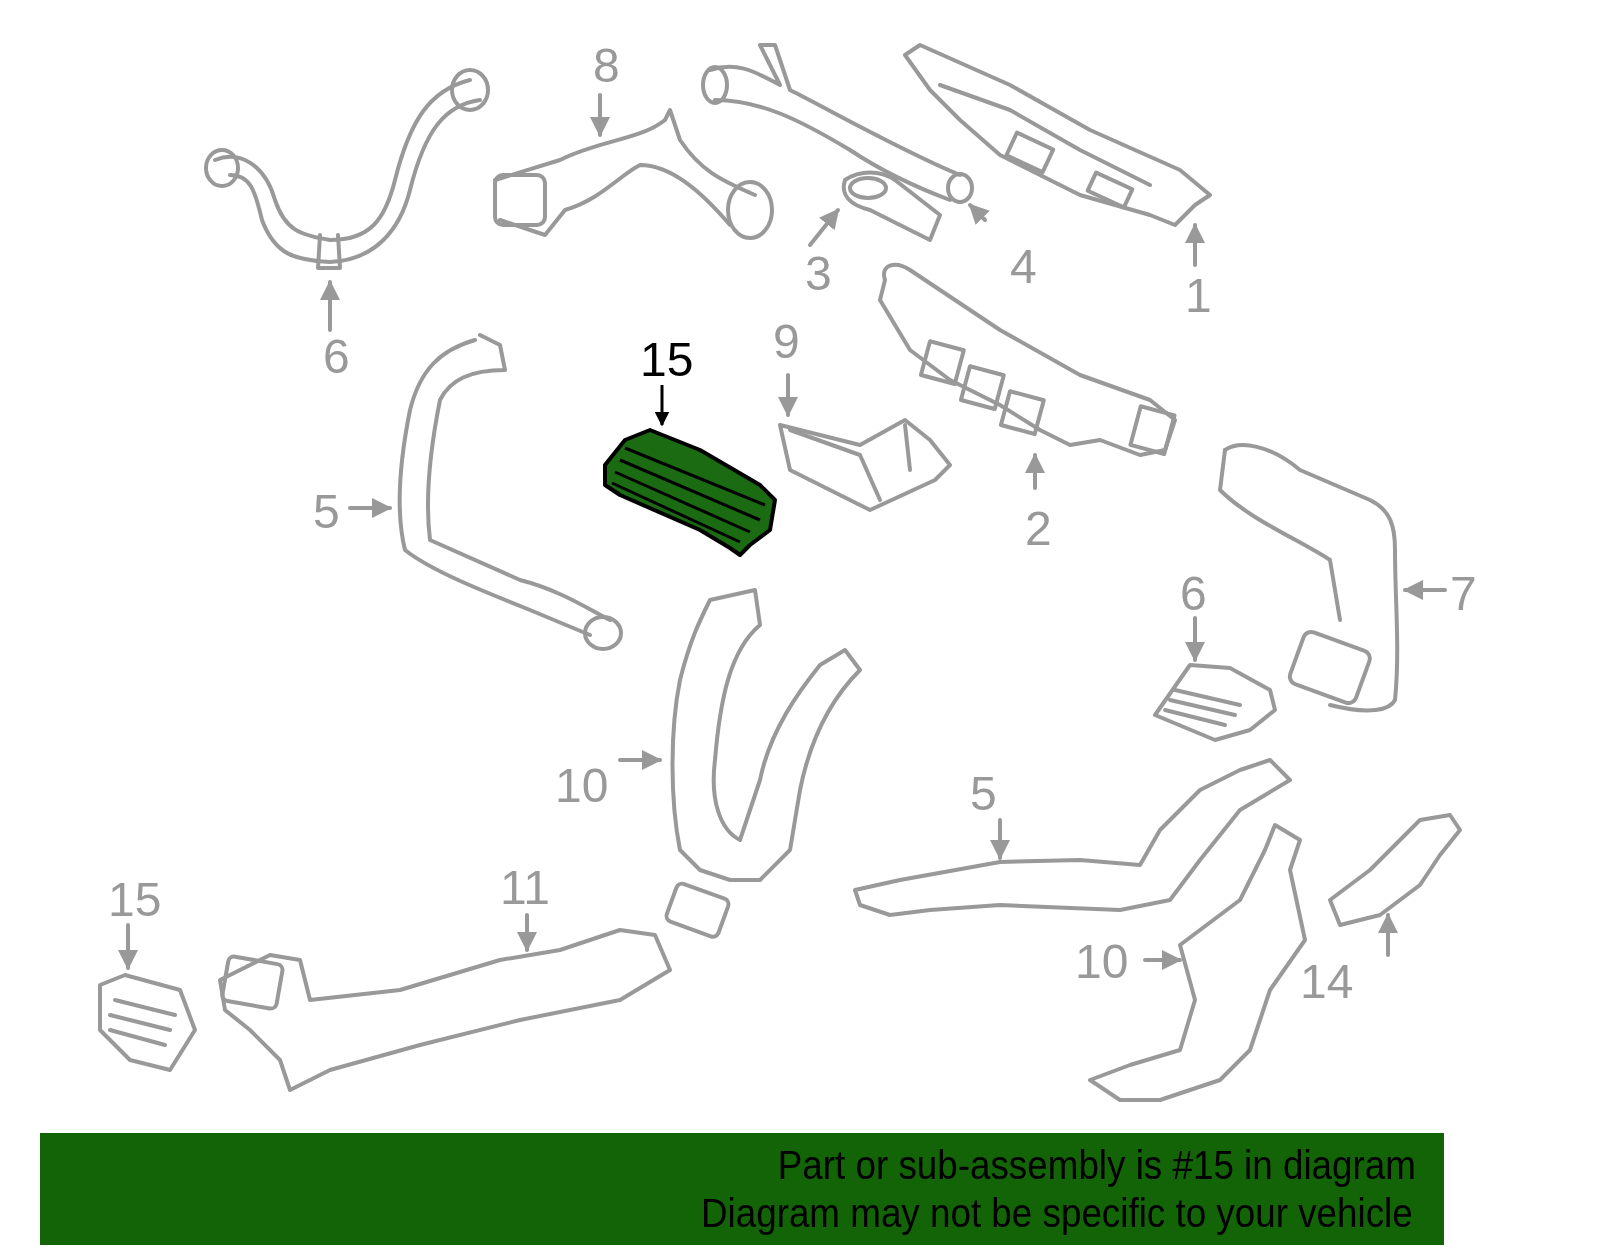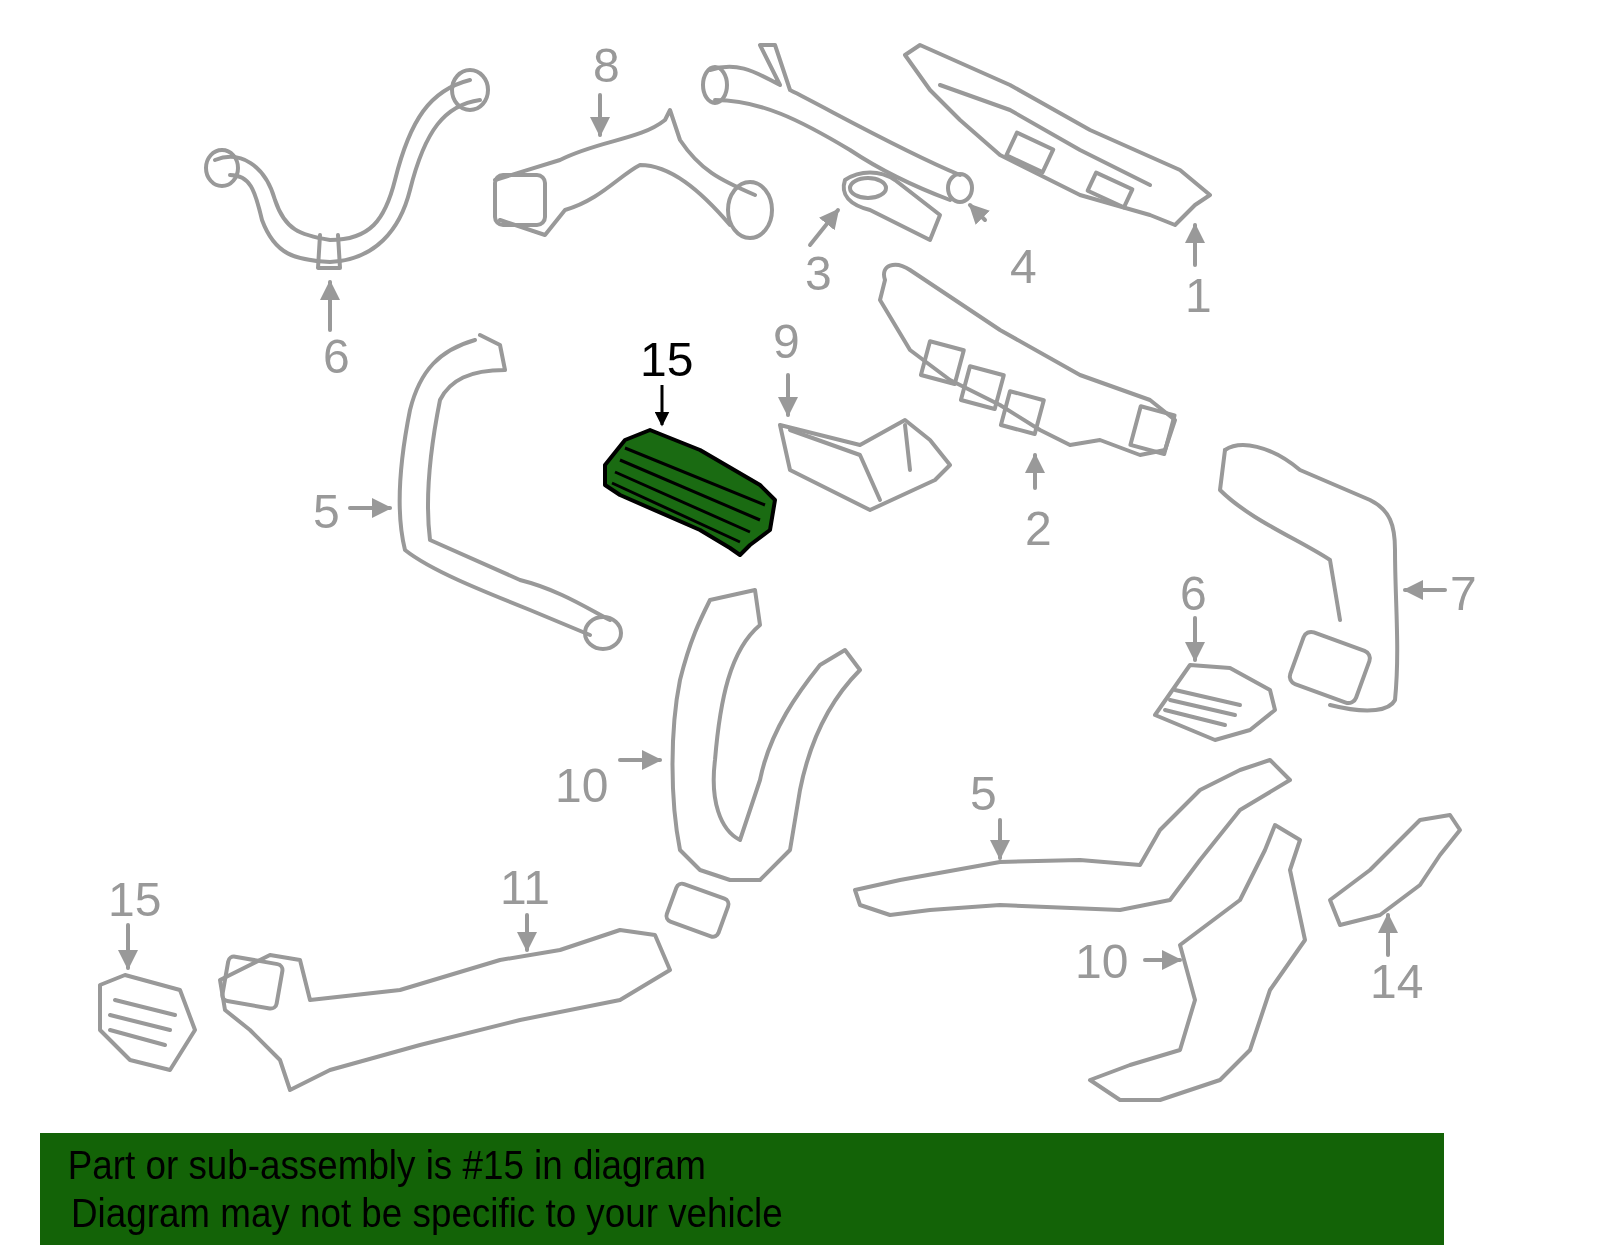--- a/index.html
+++ b/index.html
@@ -1,20 +1,20 @@
 <!DOCTYPE html>
 <html><head>
 <meta charset="utf-8">
 <style>
   html, body { margin:0; padding:0; background:#ffffff; }
   body { width:1600px; height:1249px; position:relative; overflow:hidden; font-family:"Liberation Sans", sans-serif; }
   #diagram { position:absolute; left:0; top:0; width:1600px; height:1120px; }
   .callout { position:absolute; font-size:48px; color:#999999; line-height:1; font-family:"Liberation Sans", sans-serif; }
   .callout.active { color:#000000;text-align:right; }
-  #banner { position:absolute; left:40px; top:1133px; width:1404px; height:112px; background:#136307; display:flex; flex-direction:column; align-items:flex-start; justify-content:center; }
+  #banner { position:absolute; left:40px; top:1133px; width:1404px; height:112px; background:#136307; display:flex; flex-direction:column; align-items:flex-end; justify-content:center; }
   #banner div { color:#000; font-size:40px; line-height:48px; font-family:"Liberation Sans", sans-serif; transform:scaleX(0.92); }
 </style>
 </head>
 <body>
 
 <div id="diagram">
   <svg width="1600" height="1120" viewBox="0 0 1600 1120">
     <defs>
       <marker id="ag" viewBox="0 0 10 10" refX="9" refY="5" markerWidth="5" markerHeight="5" orient="auto">
           <path d="M0,0 L10,5 L0,10 z" fill="#999"></path>
@@ -147,21 +147,21 @@
   <span class="callout" style="left:1010px;top:243px">4</span>
   <span class="callout" style="left:313px;top:488px">5</span>
   <span class="callout" style="left:323px;top:333px">6</span>
   <span class="callout" style="left:1450px;top:570px">7</span>
   <span class="callout" style="left:593px;top:42px">8</span>
   <span class="callout" style="left:773px;top:318px">9</span>
   <span class="callout" style="left:555px;top:762px">10</span>
   <span class="callout" style="left:500px;top:864px">11</span>
   <span class="callout" style="left:1075px;top:938px">10</span>
   <span class="callout" style="left:970px;top:770px">5</span>
-  <span class="callout" style="left:1370px;top:958px">14</span>
+  <span class="callout" style="left:1300px;top:958px">14</span>
   <span class="callout active" style="left:640px;top:336px">15</span>
   <span class="callout" style="left:1180px;top:570px">6</span>
   <span class="callout" style="left:108px;top:876px">15</span>
 </div>
 
 <div id="banner">
   <div>Part or sub-assembly is #15 in diagram</div>
   <div>Diagram may not be specific to your vehicle</div>
 </div>
 

